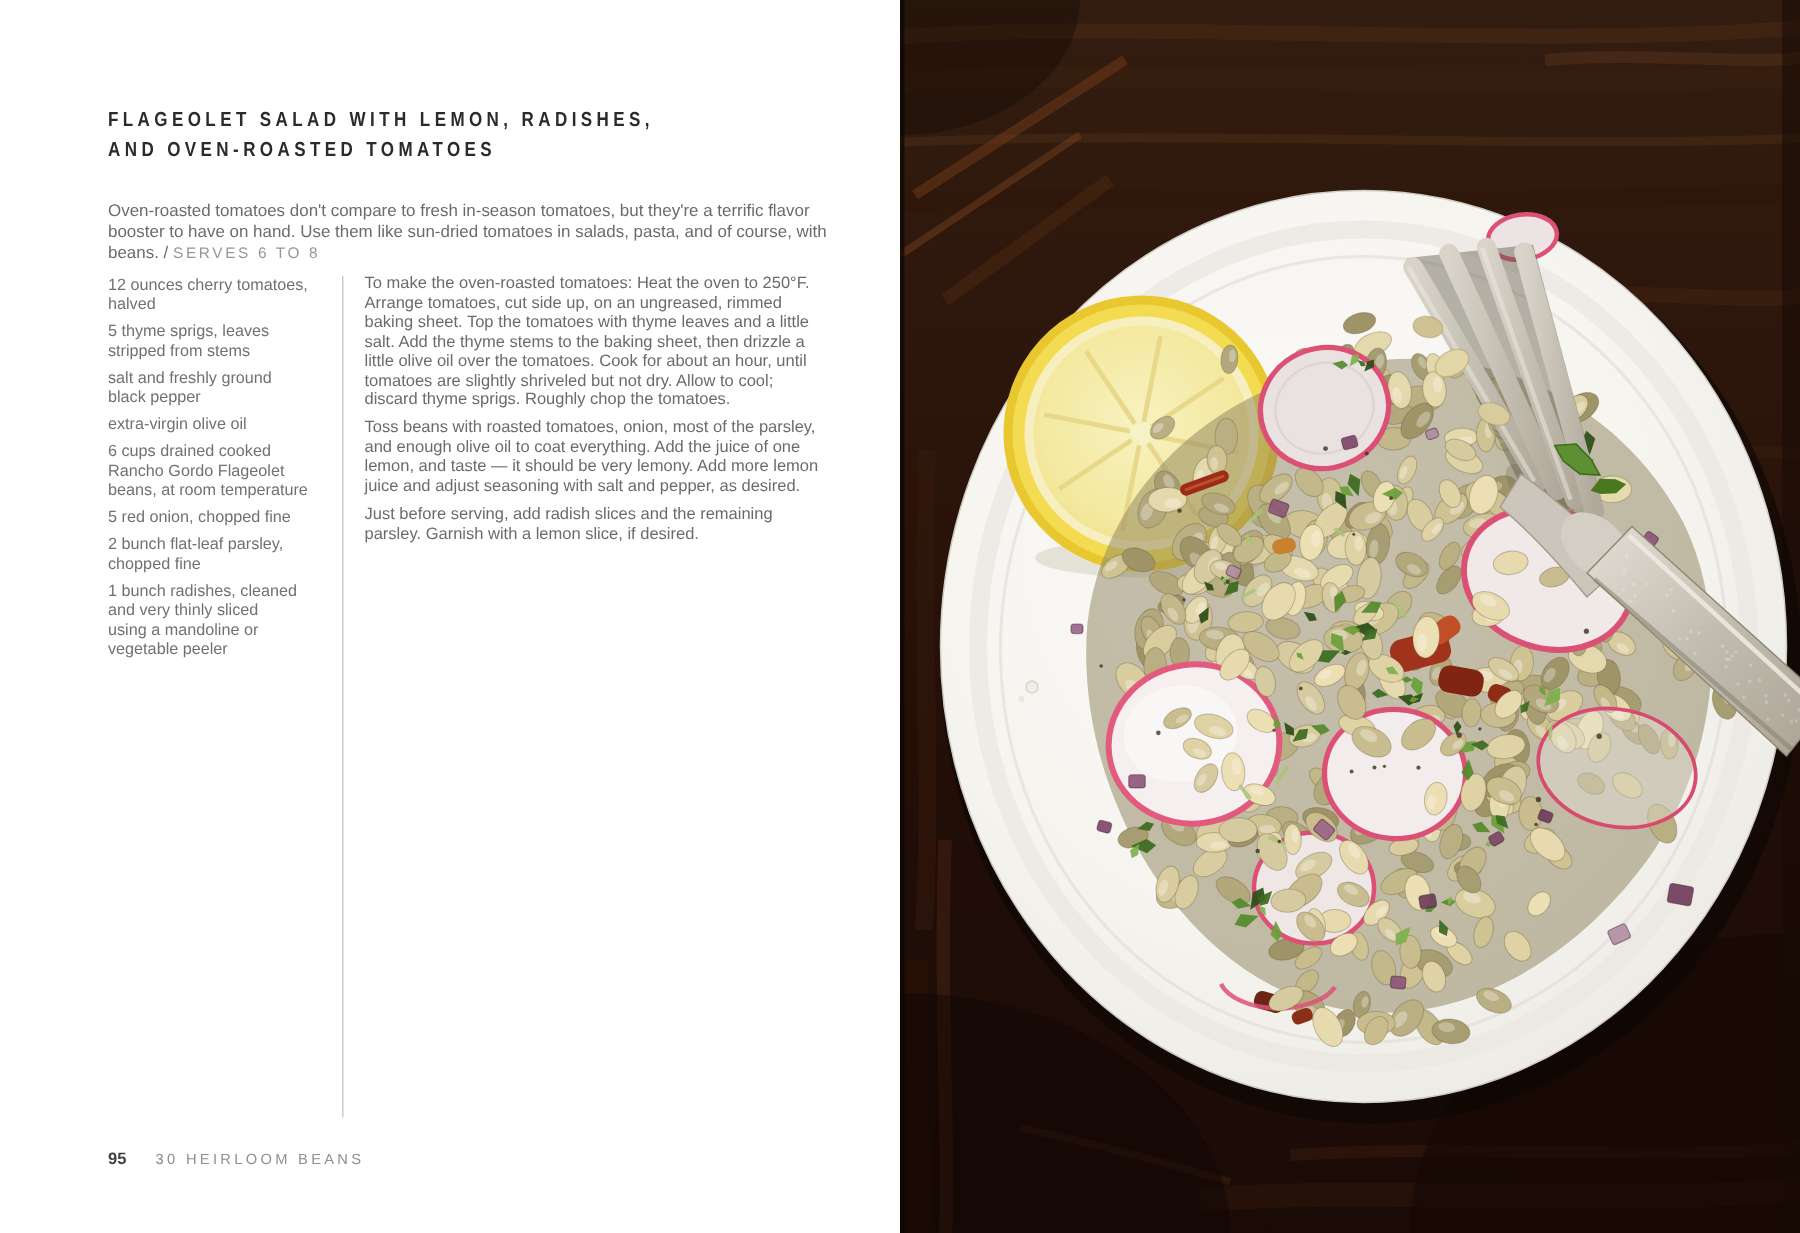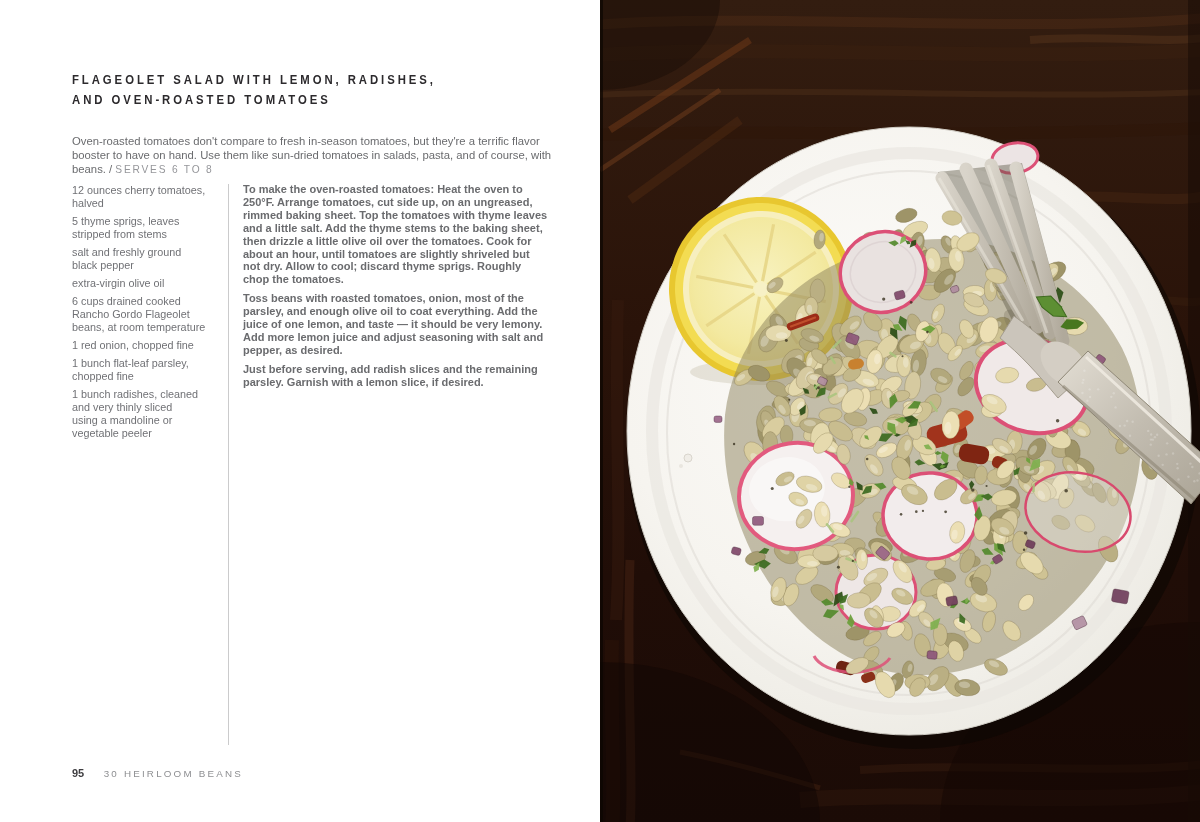--- a/index.html
+++ b/index.html
@@ -11,21 +11,21 @@
   .title-line{font-size:13.5px;font-weight:700;letter-spacing:3.5px;line-height:20px;
               color:#2c2a2d;white-space:nowrap;}
   .intro{position:absolute;left:72px;top:124px;width:492px;font-size:11.3px;line-height:13.8px;
          color:#6a6b6e;}
   .serves{font-size:10.2px;letter-spacing:1.8px;color:#95969a;}
   .ingredients{position:absolute;left:72px;top:184px;width:170px;margin:0;padding:0;list-style:none;}
   .ingredients li{font-size:10.8px;line-height:13px;font-weight:400;color:#707175;
                   margin:0 0 5px 0;white-space:pre-line;}
   .col-divider{position:absolute;left:228px;top:184px;width:1px;height:561px;background:#cbcbcc;}
   .method{position:absolute;left:243px;top:183px;width:306px;}
-  .method p{font-size:11px;line-height:12.9px;color:#6a6b6e;margin:0 0 6px 0;font-weight:bold;}
+  .method p{font-size:11px;line-height:12.9px;color:#6a6b6e;margin:0 0 6px 0;}
   .footer{position:absolute;left:72px;top:763px;white-space:nowrap;}
   .page-num{display:inline-block;font-size:11px;font-weight:700;color:#3f3e41;margin-right:15px;}
   .chapter{display:inline-block;font-size:9.8px;letter-spacing:2.2px;color:#8e8f92;}
   
   .page-right{position:absolute;left:600px;top:0;width:600px;height:822px;}
   .page-right svg{display:block;}
 </style>
 </head>
 <body>
 
@@ -44,22 +44,22 @@
       <li>12 ounces cherry tomatoes,
 halved</li>
       <li>5 thyme sprigs, leaves
 stripped from stems</li>
       <li>salt and freshly ground
 black pepper</li>
       <li>extra-virgin olive oil</li>
       <li>6 cups drained cooked
 Rancho Gordo Flageolet
 beans, at room temperature</li>
-      <li>1 red onion, chopped fine</li>
-      <li>1 bunch flat-leaf parsley,
+      <li>5 red onion, chopped fine</li>
+      <li>2 bunch flat-leaf parsley,
 chopped fine</li>
       <li>1 bunch radishes, cleaned
 and very thinly sliced
 using a mandoline or
 vegetable peeler</li>
     </ul>
 
     <div class="col-divider"></div>
 
     <div class="method">

